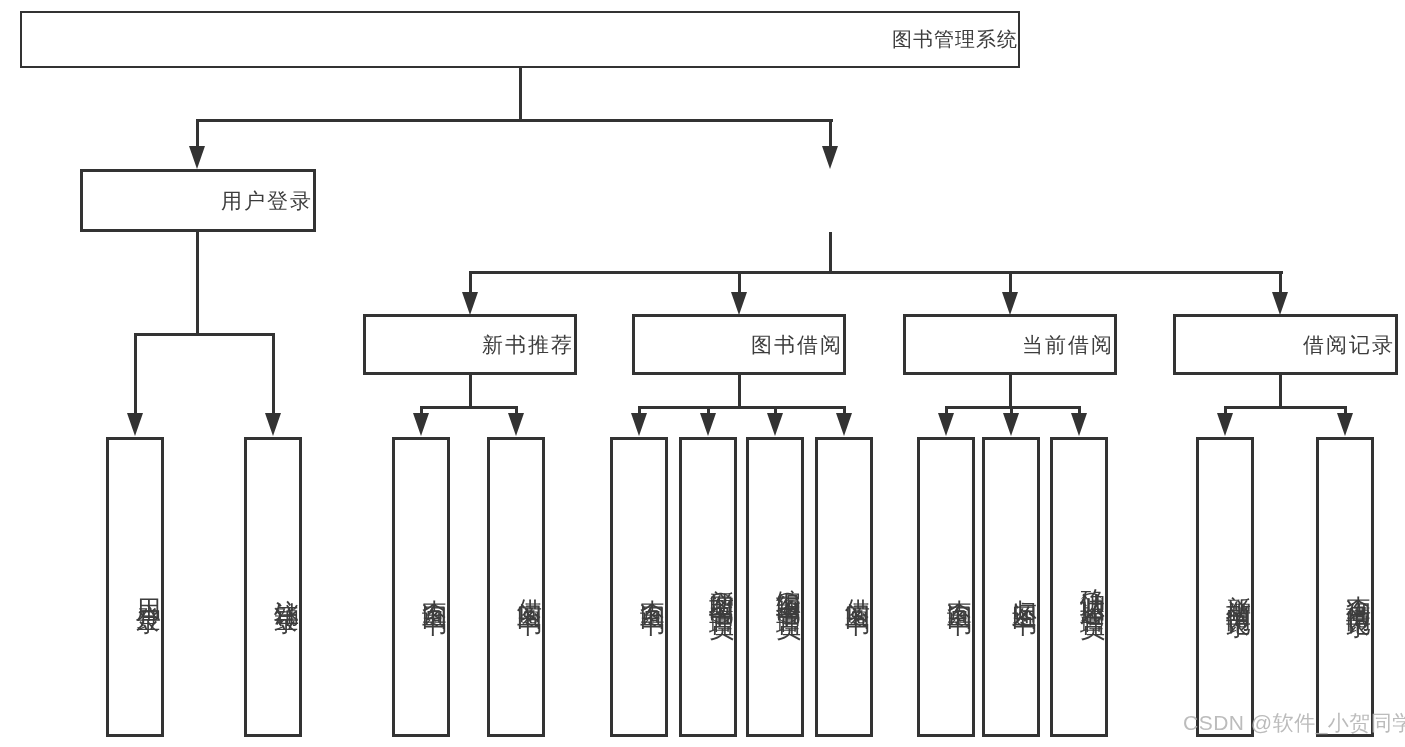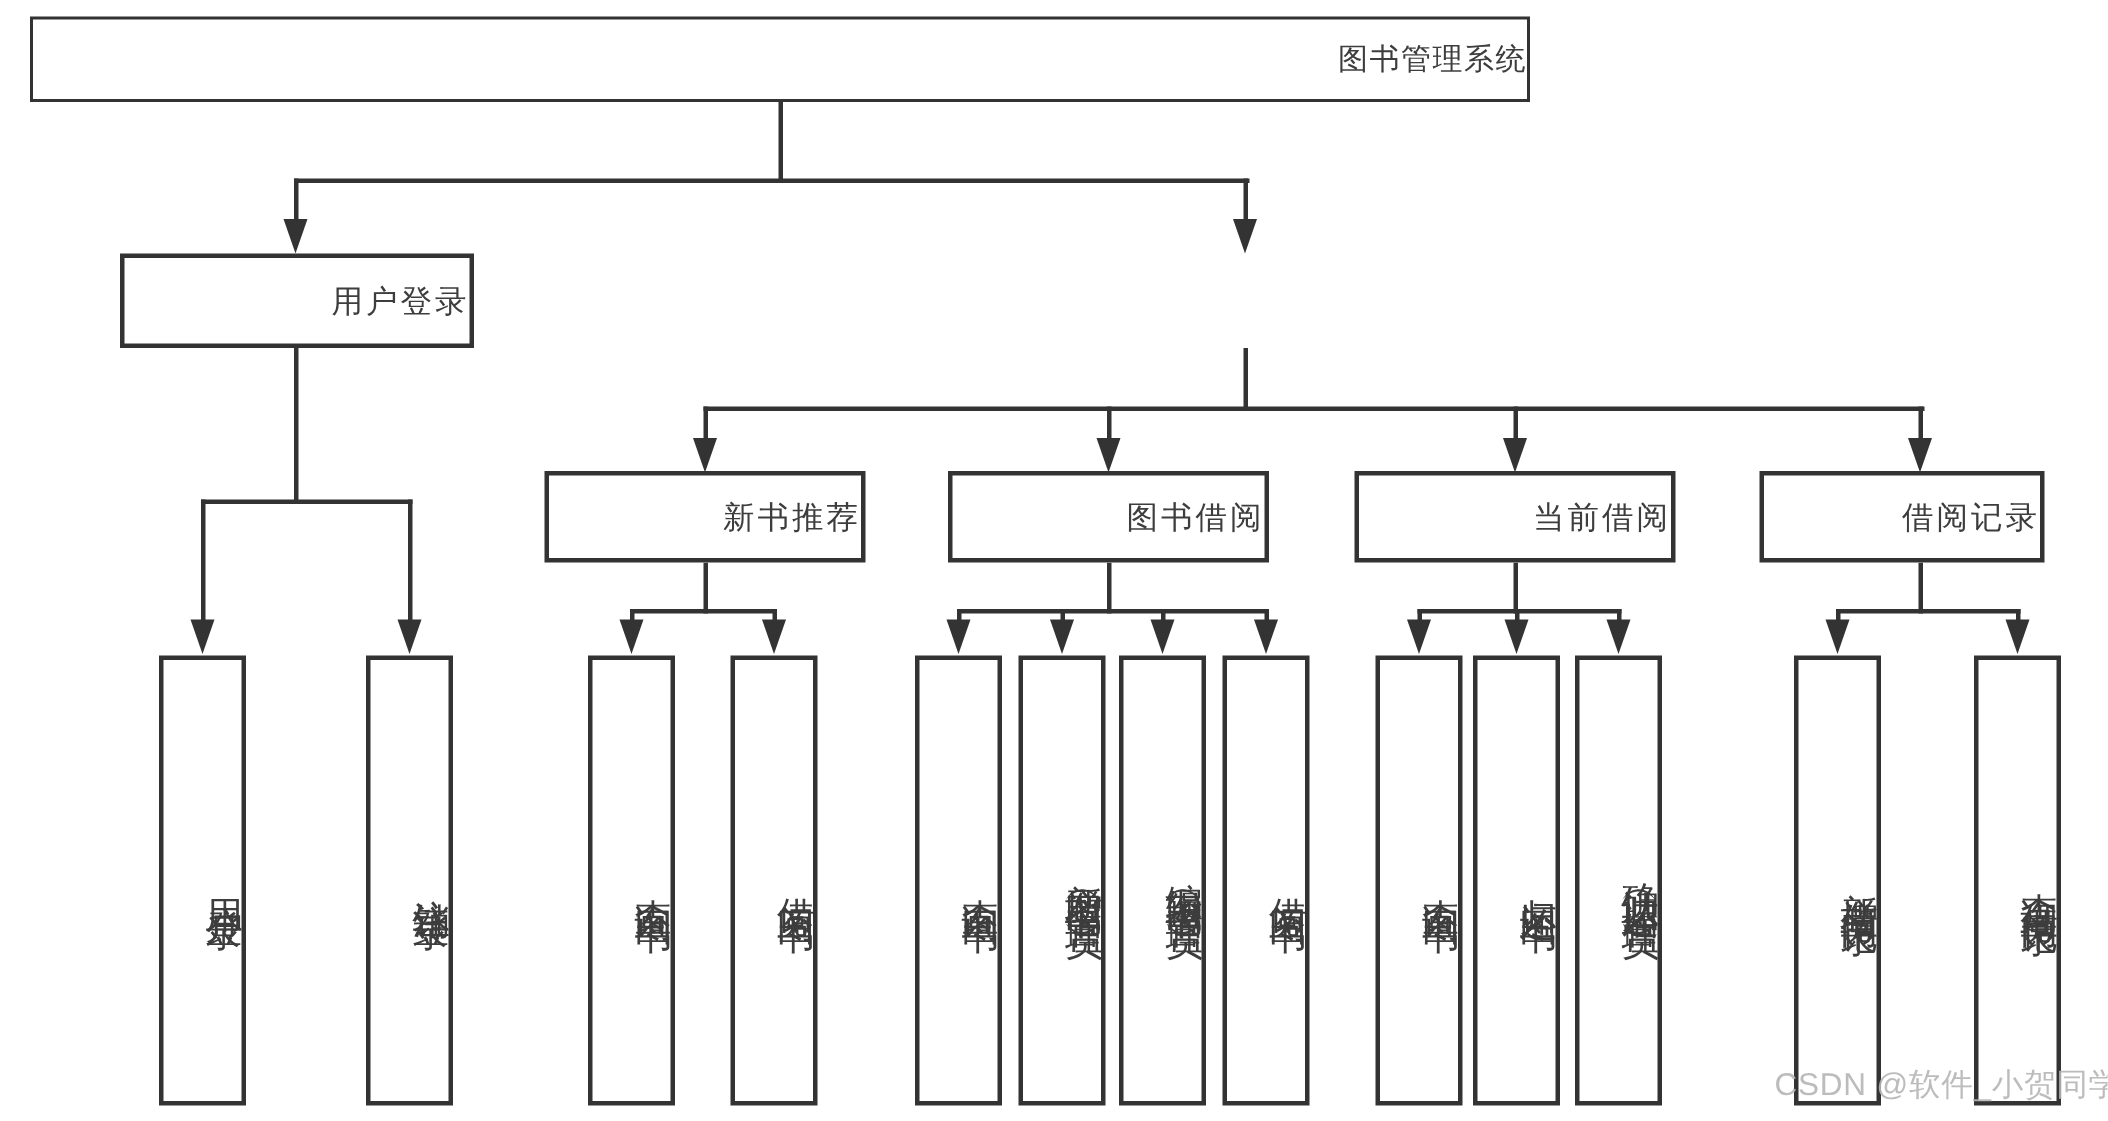--- a/index.html
+++ b/index.html
@@ -113,21 +113,21 @@
 
   <div class="box" style="left:363px;top:314px;width:214px;height:61px;">
     <span class="lbl-node">新书推荐</span>
   </div>
   <div class="box" style="left:903px;top:314px;width:214px;height:61px;">
     <span class="lbl-node">当前借阅</span>
   </div>
   <div class="box" style="left:632px;top:314px;width:214px;height:61px;">
     <span class="lbl-node">图书借阅</span>
   </div>
-  <div class="box" style="left:1173px;top:314px;width:190px;height:61px;">
+  <div class="box" style="left:1173px;top:314px;width:225px;height:61px;">
     <span class="lbl-node">借阅记录</span>
   </div>
 
   <div class="vline" style="left:469px;top:375px;height:34px;"></div>
   <div class="hline" style="left:420px;top:406px;width:98px;"></div>
   <div class="stem" style="left:420px;top:406px;height:10px;"></div>
   <div class="arrow" style="left:413px;top:413px;"></div>
   <div class="stem" style="left:515px;top:406px;height:10px;"></div>
   <div class="arrow" style="left:508px;top:413px;"></div>
 

